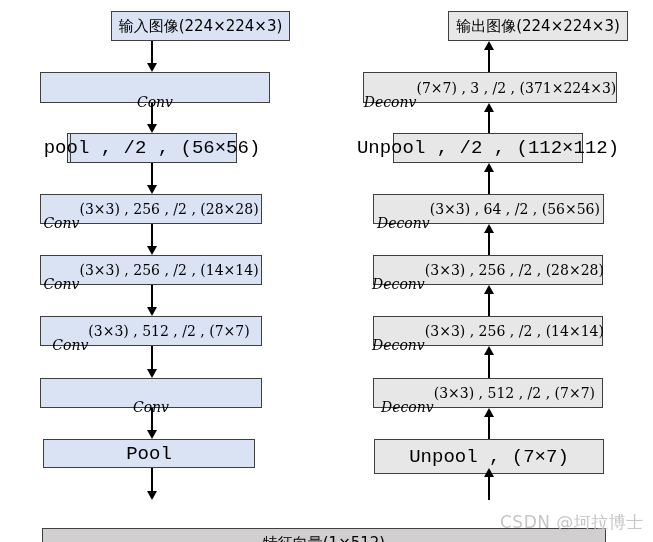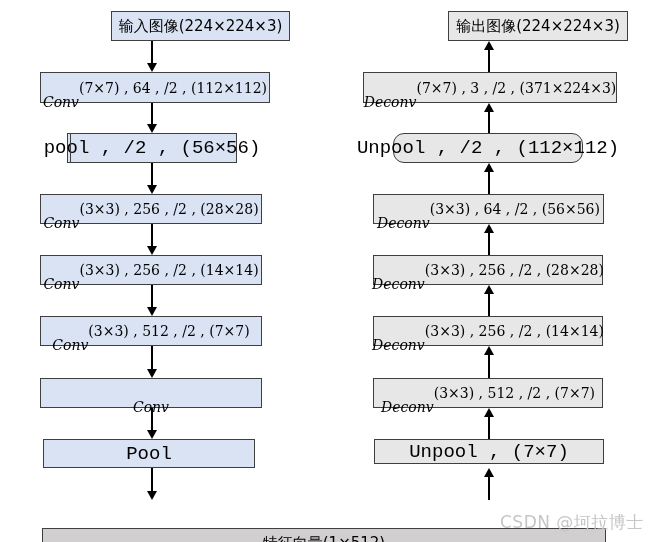--- a/index.html
+++ b/index.html
@@ -61,21 +61,20 @@
 <body>
 
 <div id="canvas">
 
   <div class="box io enc" style="left:63px;top:11px;width:179px;height:30px;">
     <span>输入图像(224×224×3)</span>
   </div>
 
   <div class="box conv enc" style="left:40px;top:72px;width:230px;height:31px;">
     <span class="op">Conv</span>
-      <span>(7×7) , 64 , /2 , (112×112)</span>
   </div>
 
   <div class="box plain enc pool-dbl" style="left:67px;top:133px;width:170px;height:30px;">
     <span>pool , /2 , (56×56)</span>
   </div>
 
   <div class="box conv enc" style="left:40px;top:194px;width:222px;height:30px;">
     <span class="op">Conv</span>
       <span>(3×3) , 256 , /2 , (28×28)</span>
   </div>
@@ -100,21 +99,21 @@
 
   <div class="box io dec" style="left:400px;top:11px;width:180px;height:30px;">
     <span>输出图像(224×224×3)</span>
   </div>
 
   <div class="box conv dec" style="left:363px;top:72px;width:254px;height:31px;">
     <span class="op">Deconv</span>
       <span>(7×7) , 3 , /2 , (371×224×3)</span>
   </div>
 
-  <div class="box plain dec" style="left:393px;top:133px;width:190px;height:30px;border-radius:11px;">
+  <div class="box plain dec" style="left:393px;top:133px;width:190px;height:30px;">
     <span>Unpool , /2 , (112×112)</span>
   </div>
 
   <div class="box conv dec" style="left:373px;top:194px;width:231px;height:30px;">
     <span class="op">Deconv</span>
       <span>(3×3) , 64 , /2 , (56×56)</span>
   </div>
 
   <div class="box conv dec" style="left:373px;top:255px;width:230px;height:30px;">
     <span class="op">Deconv</span>
@@ -124,21 +123,21 @@
   <div class="box conv dec" style="left:373px;top:316px;width:230px;height:30px;">
     <span class="op">Deconv</span>
       <span>(3×3) , 256 , /2 , (14×14)</span>
   </div>
 
   <div class="box conv dec" style="left:373px;top:378px;width:230px;height:30px;">
     <span class="op">Deconv</span>
       <span>(3×3) , 512 , /2 , (7×7)</span>
   </div>
 
-  <div class="box plain dec" style="left:374px;top:439px;width:230px;height:25px;">
+  <div class="box plain dec" style="left:374px;top:439px;width:230px;height:35px;">
     <span>Unpool , (7×7)</span>
   </div>
 
   <div class="box feature" style="left:42px;top:500px;width:564px;height:31px;margin-top:28px;">
     <span>特征向量(1×512)</span>
   </div>
 
   <div class="arrow down" style="left:147px;top:41px;height:31px;">
       <div class="shaft"></div>
       <div class="head"></div>

